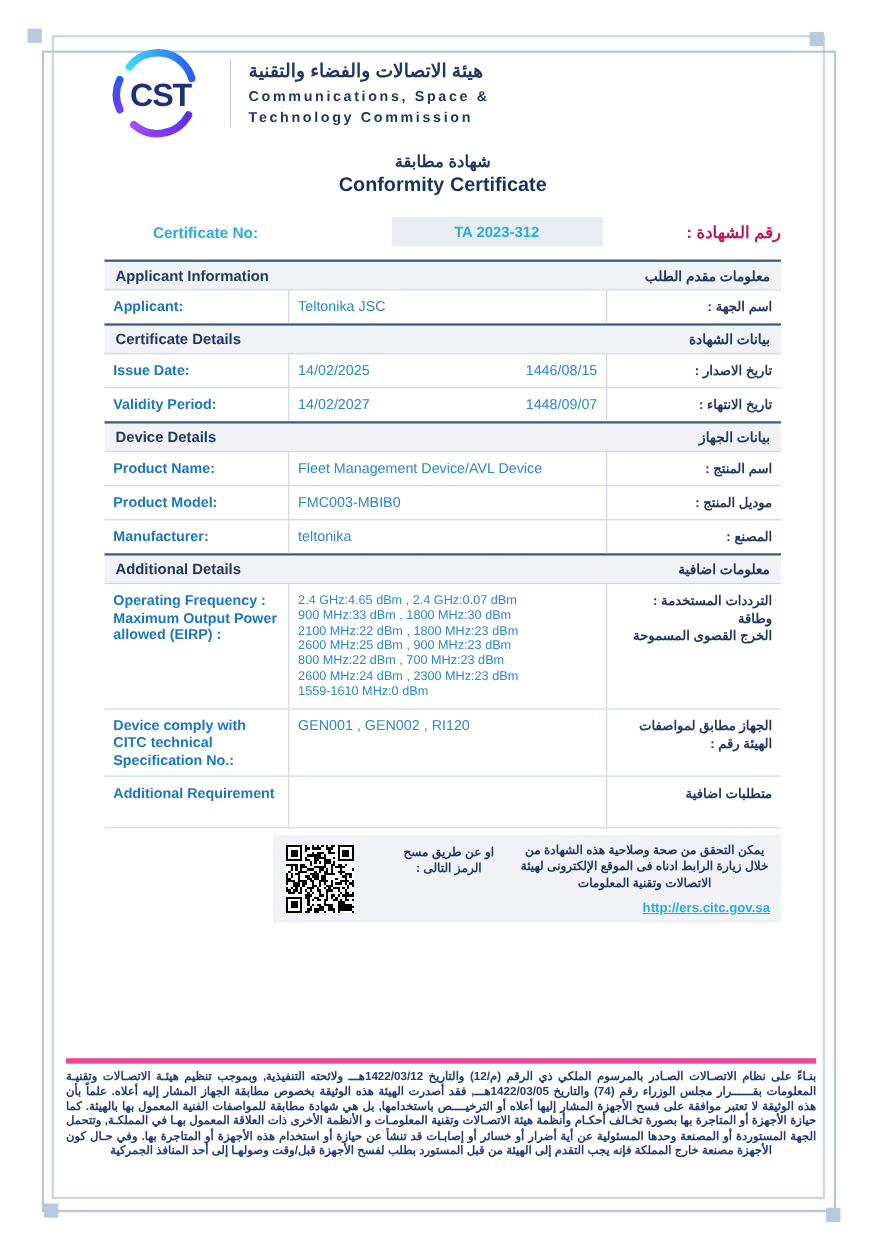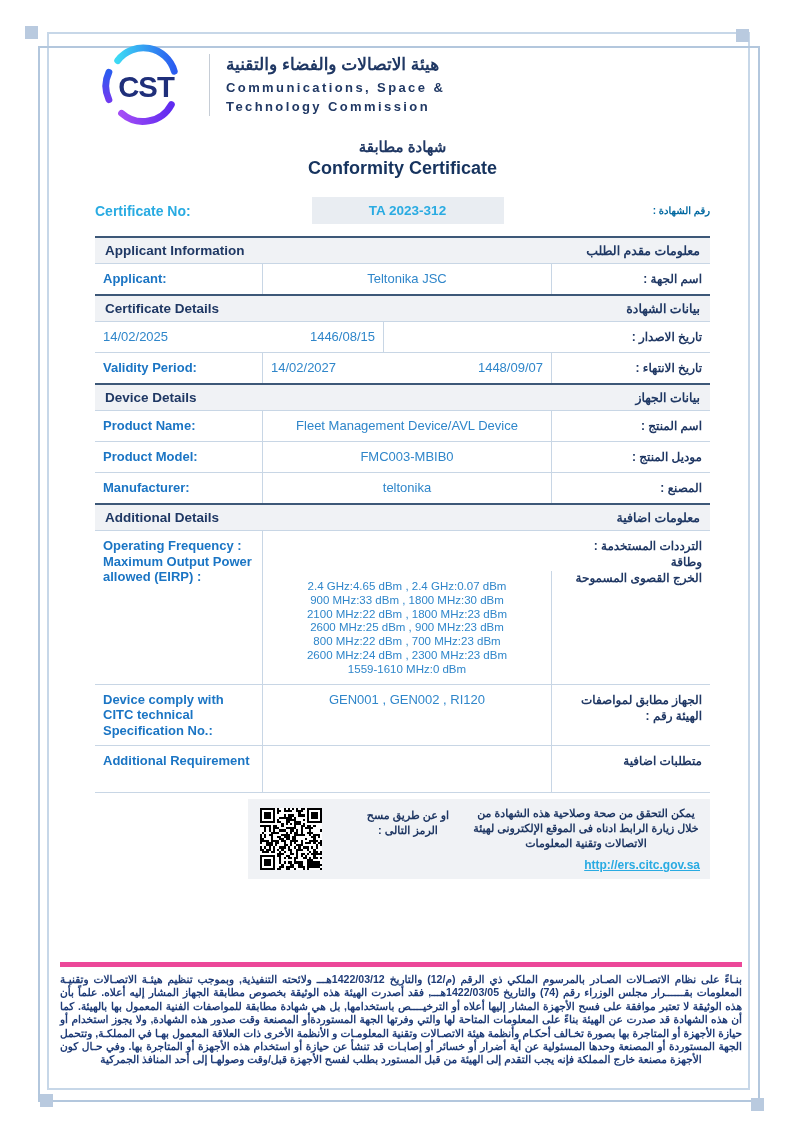--- a/index.html
+++ b/index.html
@@ -40,39 +40,39 @@
   .org-names { display:flex; flex-direction:column; }
   .org-ar { font-size:17px; font-weight:bold; color:#203864; direction:rtl; text-align:left; }
   .org-en { font-size:13px; font-weight:bold; color:#203864; letter-spacing:2.4px; line-height:19px; margin-top:3px; }
 
   .doc-title { text-align:center; margin-top:12px; }
   .title-ar { font-size:15px; font-weight:bold; color:#203864; }
   .title-en { font-size:18px; font-weight:bold; color:#16335E; margin-top:2px; }
 
   
   .cert-row { display:flex; align-items:center; margin-top:18px; }
-  .cert-label { flex:0 0 168px; font-size:14px; font-weight:bold; color:#29ABE2; }
+  .cert-label { flex:0 0 168px; font-size:14px; font-weight:bold; color:#29ABE2;margin-left:44px; }
   .cert-valwrap { flex:0 0 289px; display:flex; justify-content:center; }
   .cert-valbox { width:192px; background:#E9EDF2; padding:6px 4px; text-align:center;
                  font-size:13.5px; font-weight:bold; color:#29ABE2; }
-  .cert-ar { flex:1; direction:rtl; font-size:10px; font-weight:bold; color:#0369a1; }
+  .cert-ar { flex:1; direction:rtl; font-size:15px; font-weight:bold; color:#be185d; }
 
   
   .cert-table { margin-top:12px; border-bottom:1px solid #C8D6E5; }
   .t-row { display:flex; }
   .section-row { background:#F0F2F5; border-top:2px solid #3D5878;
                  padding:5px 10px; justify-content:space-between; align-items:center;gap:20px; }
   .section-en { font-size:13.5px; font-weight:bold; color:#1F3864; }
   .section-ar { font-size:12.5px; font-weight:bold; color:#1F3864; direction:rtl; }
   .data-row { border-top:1px solid #C8D6E5; background:#fff; }
   .c-en  { flex:0 0 168px; padding:7px 8px; border-right:1px solid #C8D6E5;
            font-size:13px; font-weight:bold; color:#1B75C4; white-space:pre-line; line-height:15.5px; }
   .c-val { flex:0 0 289px; padding:7px 8px; border-right:1px solid #C8D6E5;
-           font-size:13px; color:#2F86CA; text-align:center; white-space:pre-line; line-height:16px; }
-  .c-val.small { font-size:11.5px; line-height:13.8px; padding-top:9px;margin-top:40px; }
+           font-size:13px; color:#2F86CA; white-space:pre-line; line-height:16px; }
+  .c-val.small { font-size:11.5px; line-height:13.8px; padding-top:9px; }
   .c-val.dual { display:flex; justify-content:space-between; align-items:center; }
   .c-ar  { flex:1; padding:7px 8px; direction:rtl; text-align:right;
            font-size:12px; font-weight:bold; color:#203864; white-space:pre-line; line-height:16px; }
   .row-tall .c-en, .row-tall .c-val, .row-tall .c-ar { min-height:46px; }
 
   
   .verify-block { margin-top:6px; margin-left:153px; width:462px; background:#F0F2F5;
                   display:flex; padding:7px 10px 7px 12px; min-height:80px; }
   .qr-box { width:62px; height:62px; flex:0 0 62px; margin-top:2px; }
   .qr-box svg { width:62px; height:62px; display:block; }
@@ -166,20 +166,21 @@
         <div class="c-val">Teltonika JSC</div>
         <div class="c-ar">اسم الجهة :</div>
       </div>
 
       <div class="t-row section-row">
         <span class="section-en">Certificate Details</span>
         <span class="section-ar">بيانات الشهادة</span>
       </div>
 
       <div class="t-row data-row">
+        <div class="c-en">Issue Date:</div>
         <div class="c-val dual">
           <span>14/02/2025</span>
           <span>1446/08/15</span>
         </div>
         <div class="c-ar">تاريخ الاصدار :</div>
       </div>
 
       <div class="t-row data-row">
         <div class="c-en">Validity Period:</div>
         <div class="c-val dual">
@@ -599,19 +600,18 @@
         <a class="verify-link" href="#">http://ers.citc.gov.sa</a>
       </div>
     </div>
 
   </div>
 
   <div class="footer">
     <div class="f-line">بنـاءً على نظام الاتصـالات الصـادر بالمرسوم الملكي ذي الرقم (م/12) والتاريخ 1422/03/12هـــ ولائحته التنفيذية, وبموجب تنظيم هيئـة الاتصـالات وتقنيـة</div>
     <div class="f-line">المعلومات بقــــــرار مجلس الوزراء رقم (74) والتاريخ 1422/03/05هـــ, فقد أصدرت الهيئة هذه الوثيقة بخصوص مطابقة الجهاز المشار إليه أعلاه. علماً بأن</div>
     <div class="f-line">هذه الوثيقة لا تعتبر موافقة على فسح الأجهزة المشار إليها أعلاه أو الترخيــــص باستخدامها, بل هي شهادة مطابقة للمواصفات الفنية المعمول بها بالهيئة. كما</div>
-    <div class="f-line">أن هذه الشهادة قد صدرت عن الهيئة بناءً على المعلومات المتاحة لها والتي وفرتها الجهة المستوردةأو المصنعة وقت صدور هذه الشهادة, ولا يجوز استخدام أو</div>
     <div class="f-line">حيازة الأجهزة أو المتاجرة بها بصورة تخـالف أحكـام وأنظمة هيئة الاتصـالات وتقنية المعلومـات و الأنظمة الأخرى ذات العلاقة المعمول بهـا في المملكـة, وتتحمل</div>
     <div class="f-line">الجهة المستوردة أو المصنعة وحدها المسئولية عن أية أضرار أو خسائر أو إصابـات قد تنشأ عن حيازة أو استخدام هذه الأجهزة أو المتاجرة بها. وفي حـال كون</div>
     <div class="f-line center">الأجهزة مصنعة خارج المملكة فإنه يجب التقدم إلى الهيئة من قبل المستورد بطلب لفسح الأجهزة قبل/وقت وصولهـا إلى أحد المنافذ الجمركية</div>
   </div>
 
 </div>
 
 </body></html>

